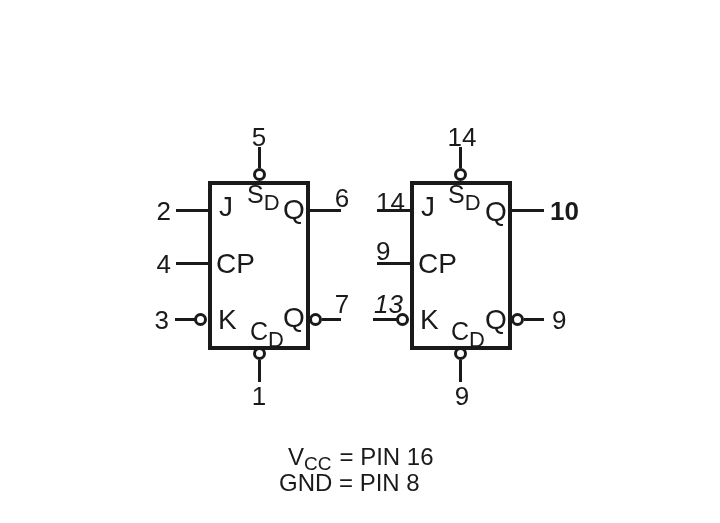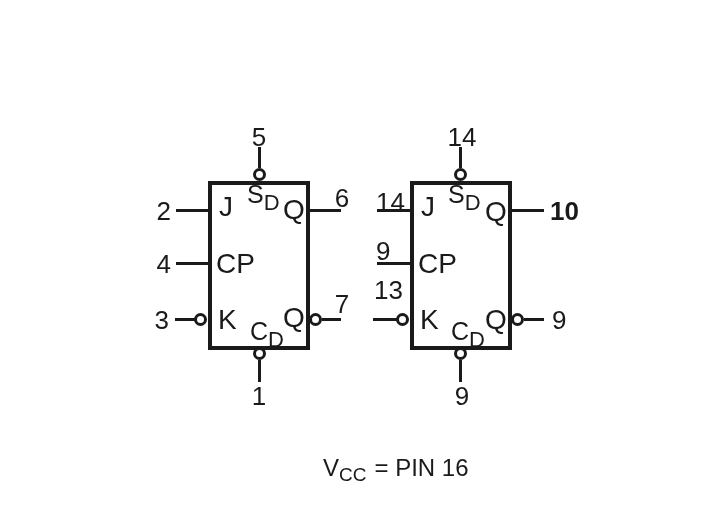--- a/index.html
+++ b/index.html
@@ -126,21 +126,21 @@
     <div class="pin ctr" style="left:442px;top:124px;width:40px;">14</div>
     <div class="vln" style="left:459px;top:147px;height:21px;"></div>
     <div class="bubble" style="left:454px;top:168px;"></div>
 
     <div class="ffbox" style="left:410px;top:181px;width:102px;height:169px;"></div>
 
     <div class="pin" style="left:376px;top:189px;text-align:center;">14</div>
     <div class="ln" style="left:377px;top:209px;width:33px;"></div>
     <div class="pin" style="left:376px;top:238px;">9</div>
     <div class="ln" style="left:377px;top:262px;width:33px;"></div>
-    <div class="pin" style="left:374px;top:277px;">13</div>
+    <div class="pin" style="left:374px;top:291px;font-style:italic;">13</div>
     <div class="ln" style="left:373px;top:318px;width:24px;"></div>
     <div class="bubble" style="left:396px;top:313px;"></div>
 
     <div class="lbl" style="left:421px;top:193px;">J</div>
     <div class="setclr" style="left:448px;top:182px;"><span>S</span><span class="sub">D</span></div>
     <div class="lbl" style="left:418px;top:250px;">CP</div>
     <div class="lbl" style="left:420px;top:306px;">K</div>
     <div class="setclr" style="left:451px;top:319px;"><span>C</span><span class="sub">D</span></div>
     <div class="lbl" style="left:485px;top:198px;">Q</div>
     <div class="lbl" style="left:485px;top:306px;">Q</div>
@@ -149,15 +149,16 @@
     <div class="pin" style="left:550px;top:198px;font-weight:bold;">10</div>
     <div class="bubble" style="left:511px;top:313px;"></div>
     <div class="ln" style="left:524px;top:318px;width:20px;"></div>
     <div class="pin" style="left:552px;top:307px;">9</div>
 
     <div class="bubble" style="left:454px;top:347px;"></div>
     <div class="vln" style="left:459px;top:360px;height:22px;"></div>
     <div class="pin ctr" style="left:442px;top:383px;width:40px;">9</div>
   </div>
 
-  <div class="note" style="left:288px;top:456px;margin-left:35px;"><span>V</span><span class="sub">CC</span><span class="rest">= PIN 16</span></div>
+  <div class="note" style="left:288px;top:445px;"><span>V</span><span class="sub">CC</span><span class="rest">= PIN 16</span></div>
+  <div class="note" style="left:279px;top:471px;">GND = PIN 8</div>
 
 </div>
 
 </body></html>

